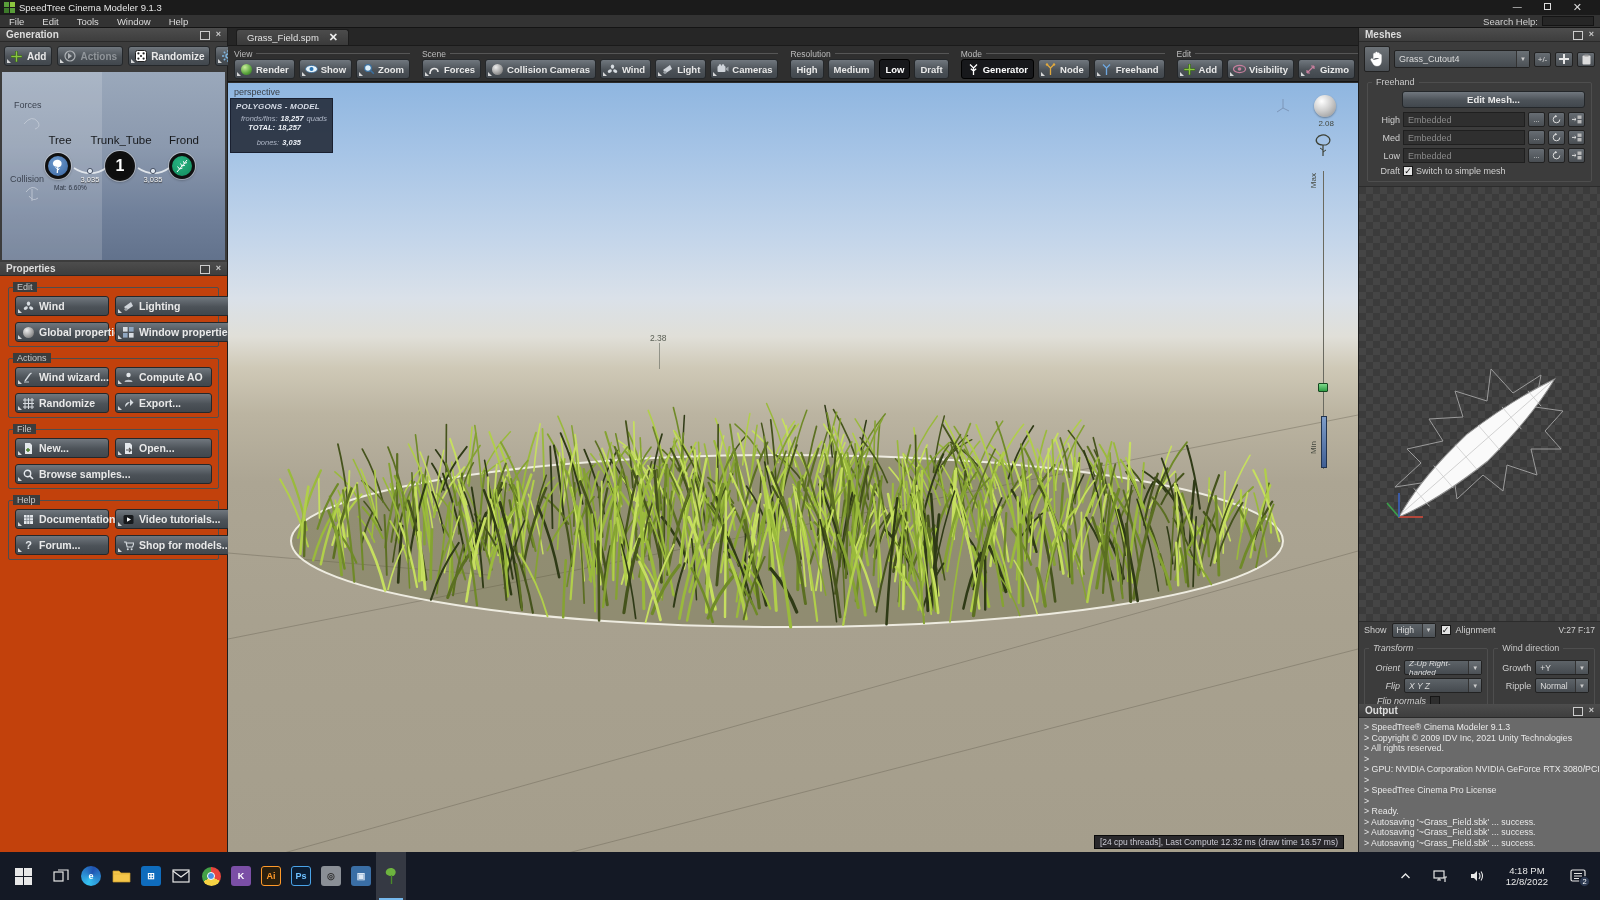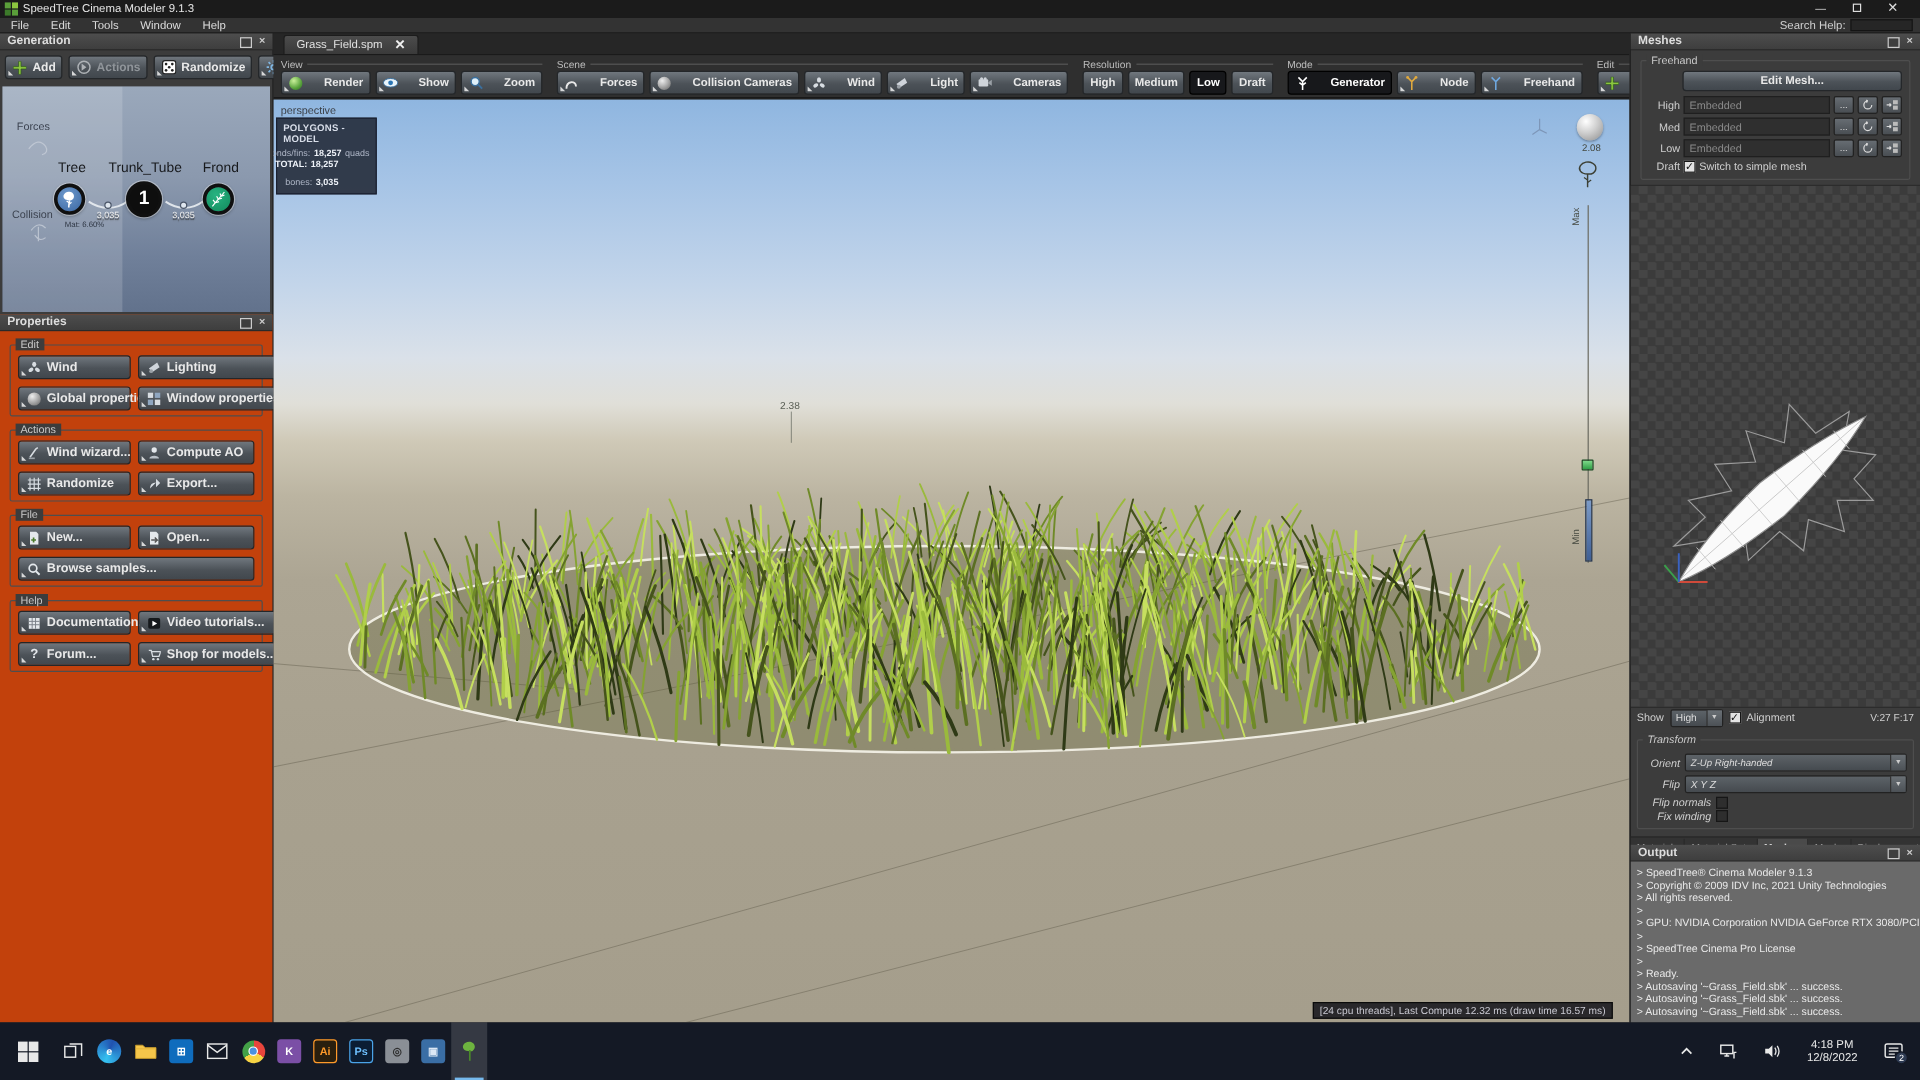--- a/index.html
+++ b/index.html
@@ -68,26 +68,26 @@
   
   .center { position:absolute; left:228px; top:28px; width:1130px; bottom:48px; background:#2b2b2b; }
   .tabbar { height:18px; background:#262626; border-bottom:1px solid #1a1a1a; display:flex; align-items:flex-end; padding-left:8px; }
   .tab { display:flex; align-items:center; gap:10px; height:16px; padding:0 10px; background:linear-gradient(#4c4c4c,#3a3a3a); border:1px solid #1c1c1c; border-bottom:none; border-radius:3px 3px 0 0; color:#e2e2e2; font-size:9.5px; }
   .tab .x { font-weight:700; font-size:11px; color:#f0f0f0; cursor:default; }
   .vtoolbar { height:36px; background:#2f2f2f; border-bottom:1px solid #151515; display:flex; align-items:flex-start; padding:2px 6px 0; }
   .tgroup { display:flex; flex-direction:column; margin-right:12px; }
   .tgroup-head { display:flex; align-items:center; gap:4px; font-size:8.5px; color:#bdbdbd; height:11px; }
   .tgroup-head::after { content:""; height:1px; background:#565656; flex:1; min-width:8px; }
   .tgroup-row { display:flex; gap:4px; }
-  .vtoolbar .btn { height:20px; padding:0 5px; font-size:9.5px; gap:17px; }
+  .vtoolbar .btn { height:20px; padding:0 5px; font-size:9.5px; gap:3px; }
 
   .viewport { position:absolute; left:0; top:55px; right:0; bottom:0; overflow:hidden;
     background:linear-gradient(180deg,#8fb6e0 0%, #a6c4e6 9%, #c3d5ea 20%, #dae1e9 28%, #e0dfd8 33%, #cfc9b7 37%, #bbb4a1 43%, #aca593 52%, #a8a18f 70%, #a59e8c 100%); }
   .vp-cam { position:absolute; left:6px; top:4px; font-size:9px; color:#3a3f46; }
-  .poly-ov { position:absolute; left:2px; top:15px; width:84px; background:rgba(33,40,54,.88); border:1px solid #1a2030; color:#d7dde8; padding:3px 5px 5px; font-size:7.5px; }
+  .poly-ov { position:absolute; left:2px; top:15px; width:103px; background:rgba(33,40,54,.88); border:1px solid #1a2030; color:#d7dde8; padding:3px 5px 5px; font-size:7.5px;font-style:italic; }
   .poly-ov .pt { font-weight:700; font-size:8px; margin-bottom:3px; letter-spacing:.2px; }
   .poly-row { display:flex; justify-content:flex-end; gap:3px; line-height:9px; color:#aeb6c6; }
   .poly-row b { color:#eef2f8; }
   .measure { position:absolute; font-size:8.5px; color:#5a5f55; }
   .measure-line { position:absolute; width:1px; background:rgba(90,95,85,.55); }
   .gstatus { position:absolute; right:14px; bottom:3px; background:rgba(24,24,30,.88); border:1px solid #0a0a0a; color:#c9c9d2; font-size:8.5px; padding:1px 5px; }
   .trackball { position:absolute; right:22px; top:12px; width:22px; height:22px; border-radius:50%; background:radial-gradient(circle at 35% 28%, #ffffff, #cfcfcf 45%, #8d8d8d); box-shadow:0 1px 2px rgba(0,0,0,.35); }
   .tb-val { position:absolute; right:24px; top:36px; font-size:8px; color:#44483f; }
   .vtree-ico { position:absolute; right:24px; top:50px; color:#3c4035; }
   .vslider { position:absolute; right:30px; top:88px; height:298px; width:14px; }
@@ -1601,20 +1601,45 @@
 
   <div class="rightdock">
     <div class="panel-head">
       <span>Meshes</span>
       <span class="ph-icons">
         <span class="flt"></span>
         <span class="xico">×</span>
       </span>
     </div>
 
+    <div class="meshrow">
+      <span class="handbtn">
+        <svg width="16" height="16" viewBox="0 0 16 16">
+            <path d="M4.5 8V3.2c0-1.4 2-1.4 2 0V7M6.5 7V2c0-1.4 2-1.4 2 0v5M8.5 7V2.8c0-1.4 2-1.4 2 0V7.5M10.5 7.5V4.2c0-1.3 1.9-1.3 1.9 0V10c0 3-1.6 5-4.4 5-2.3 0-3.3-1-4.5-3.2L2 9.2c-.7-1.2.8-2.2 1.7-1.2l.8 1" fill="#fff" stroke="#fff" stroke-width=".4"></path>
+          </svg>
+      </span>
+      <span class="sel meshsel">
+          <span>Grass_Cutout4</span>
+          <span class="arr">▼</span>
+        </span>
+      <span class="sbtn">
+          <span>+/-</span>
+        </span>
+      <span class="sbtn" style="width:18px;">
+          <svg width="10" height="10" viewBox="0 0 10 10">
+            <path d="M4 0h2v4h4v2H6v4H4V6H0V4h4z" fill="#e8e8e8"></path>
+          </svg>
+        </span>
+      <span class="sbtn" style="width:18px;">
+          <svg width="9" height="11" viewBox="0 0 9 11">
+            <rect x="0.5" y="1.5" width="8" height="9" rx="1" fill="#dcdcdc"></rect>
+            <rect x="2.5" y="0.5" width="4" height="2" fill="#9a9a9a"></rect>
+          </svg>
+        </span>
+    </div>
 
     <div class="pgroup" style="margin-top:8px; padding-top:6px;">
       <span class="pgroup-label">Freehand</span>
       <div class="editmesh">
           <span class="btn">
             <span style="margin:10px auto;">Edit Mesh...</span>
           </span>
         </div>
       <div class="geo-row">
         <span class="lab">High</span>
@@ -1730,20 +1755,37 @@
           </div>
         <div class="tf-row" style="margin:2px 0 1px;">
             <span class="lab" style="width:56px;">Flip normals</span>
             <span class="cb"></span>
           </div>
         <div class="tf-row" style="margin:1px 0 2px;">
             <span class="lab" style="width:56px;">Fix winding</span>
             <span class="cb"></span>
           </div>
       </div>
+      <div class="pgroup" style="margin:6px 0 0; flex:1; padding:8px 5px 3px;">
+        <span class="pgroup-label">Wind direction</span>
+        <div class="tf-row">
+            <span class="lab" style="width:32px;">Growth</span>
+          <span class="sel" style="flex:1;">
+              <span>+Y</span>
+              <span class="arr">▼</span>
+            </span>
+          </div>
+        <div class="tf-row">
+            <span class="lab" style="width:32px;">Ripple</span>
+          <span class="sel" style="flex:1;">
+              <span>Normal</span>
+              <span class="arr">▼</span>
+            </span>
+          </div>
+      </div>
     </div>
 
     <div class="mtabs">
       <span class="mtab">Materials</span>
       <span class="mtab">Material Sets</span>
       <span class="mtab active">Meshes</span>
       <span class="mtab">Masks</span>
       <span class="mtab">Displacements</span>
     </div>
 

